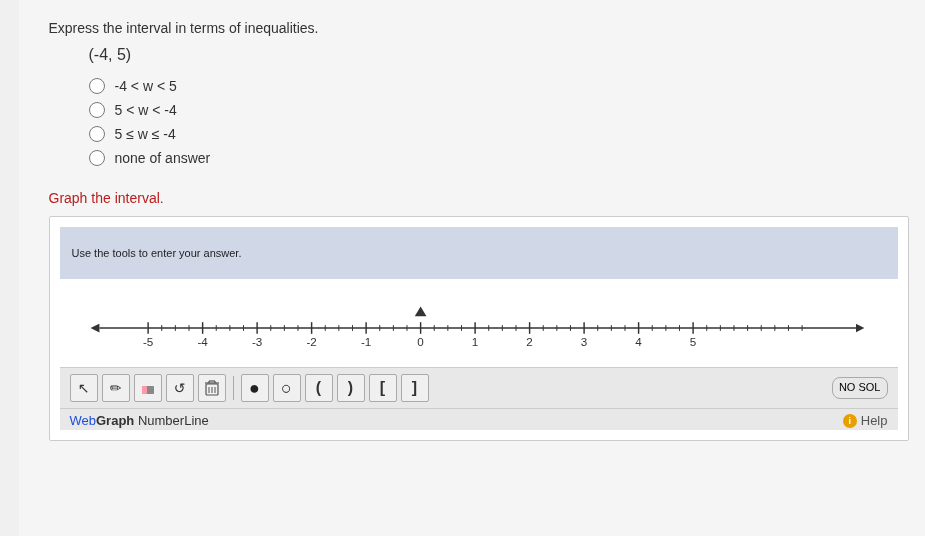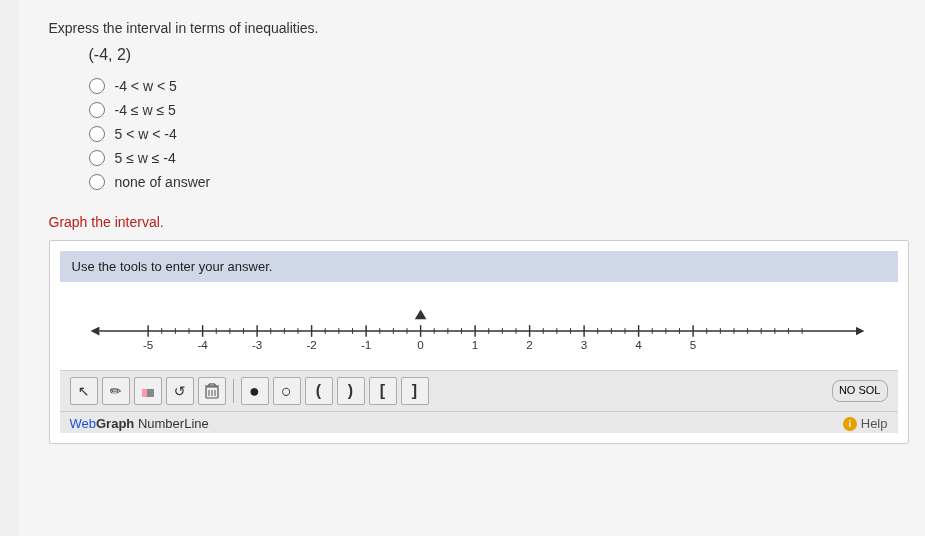--- a/index.html
+++ b/index.html
@@ -54,22 +54,22 @@
     }
     .graph-container {
       background: #fff;
       border: 1px solid #ccc;
       border-radius: 2px;
       padding: 10px;
       width: 860px;
     }
     .graph-instruction {
       background: #d0d8e8;
-      padding: 8px 12px;
-      font-size: 13px;
+      padding: 20px 12px;
+      font-size: 11px;
       color: #222;
       margin-bottom: 8px;
     }
     .number-line-area {
       background: #fff;
       padding: 10px 20px 8px 20px;
       position: relative;
       height: 80px;
       display: flex;
       align-items: center;
@@ -158,30 +158,26 @@
       color: white;
       font-weight: bold;
     }
   </style>
 </head>
 <body>
 
 <div class="page-container">
   <div class="question-label">Express the interval in terms of inequalities.</div>
 
-  <div class="interval-display">(-4, 2)</div>
+  <div class="interval-display">(-4, 5)</div>
 
   <ul class="options-list">
     <li>
       <input type="radio" name="interval-answer" style="">
       <span>-4 &lt; w &lt; 5</span>
-    </li>
-    <li>
-      <input type="radio" name="interval-answer" style="">
-      <span>-4 ≤ w ≤ 5</span>
     </li>
     <li>
       <input type="radio" name="interval-answer" style="">
       <span>5 &lt; w &lt; -4</span>
     </li>
     <li>
       <input type="radio" name="interval-answer" style="">
       <span>5 ≤ w ≤ -4</span>
     </li>
     <li>

